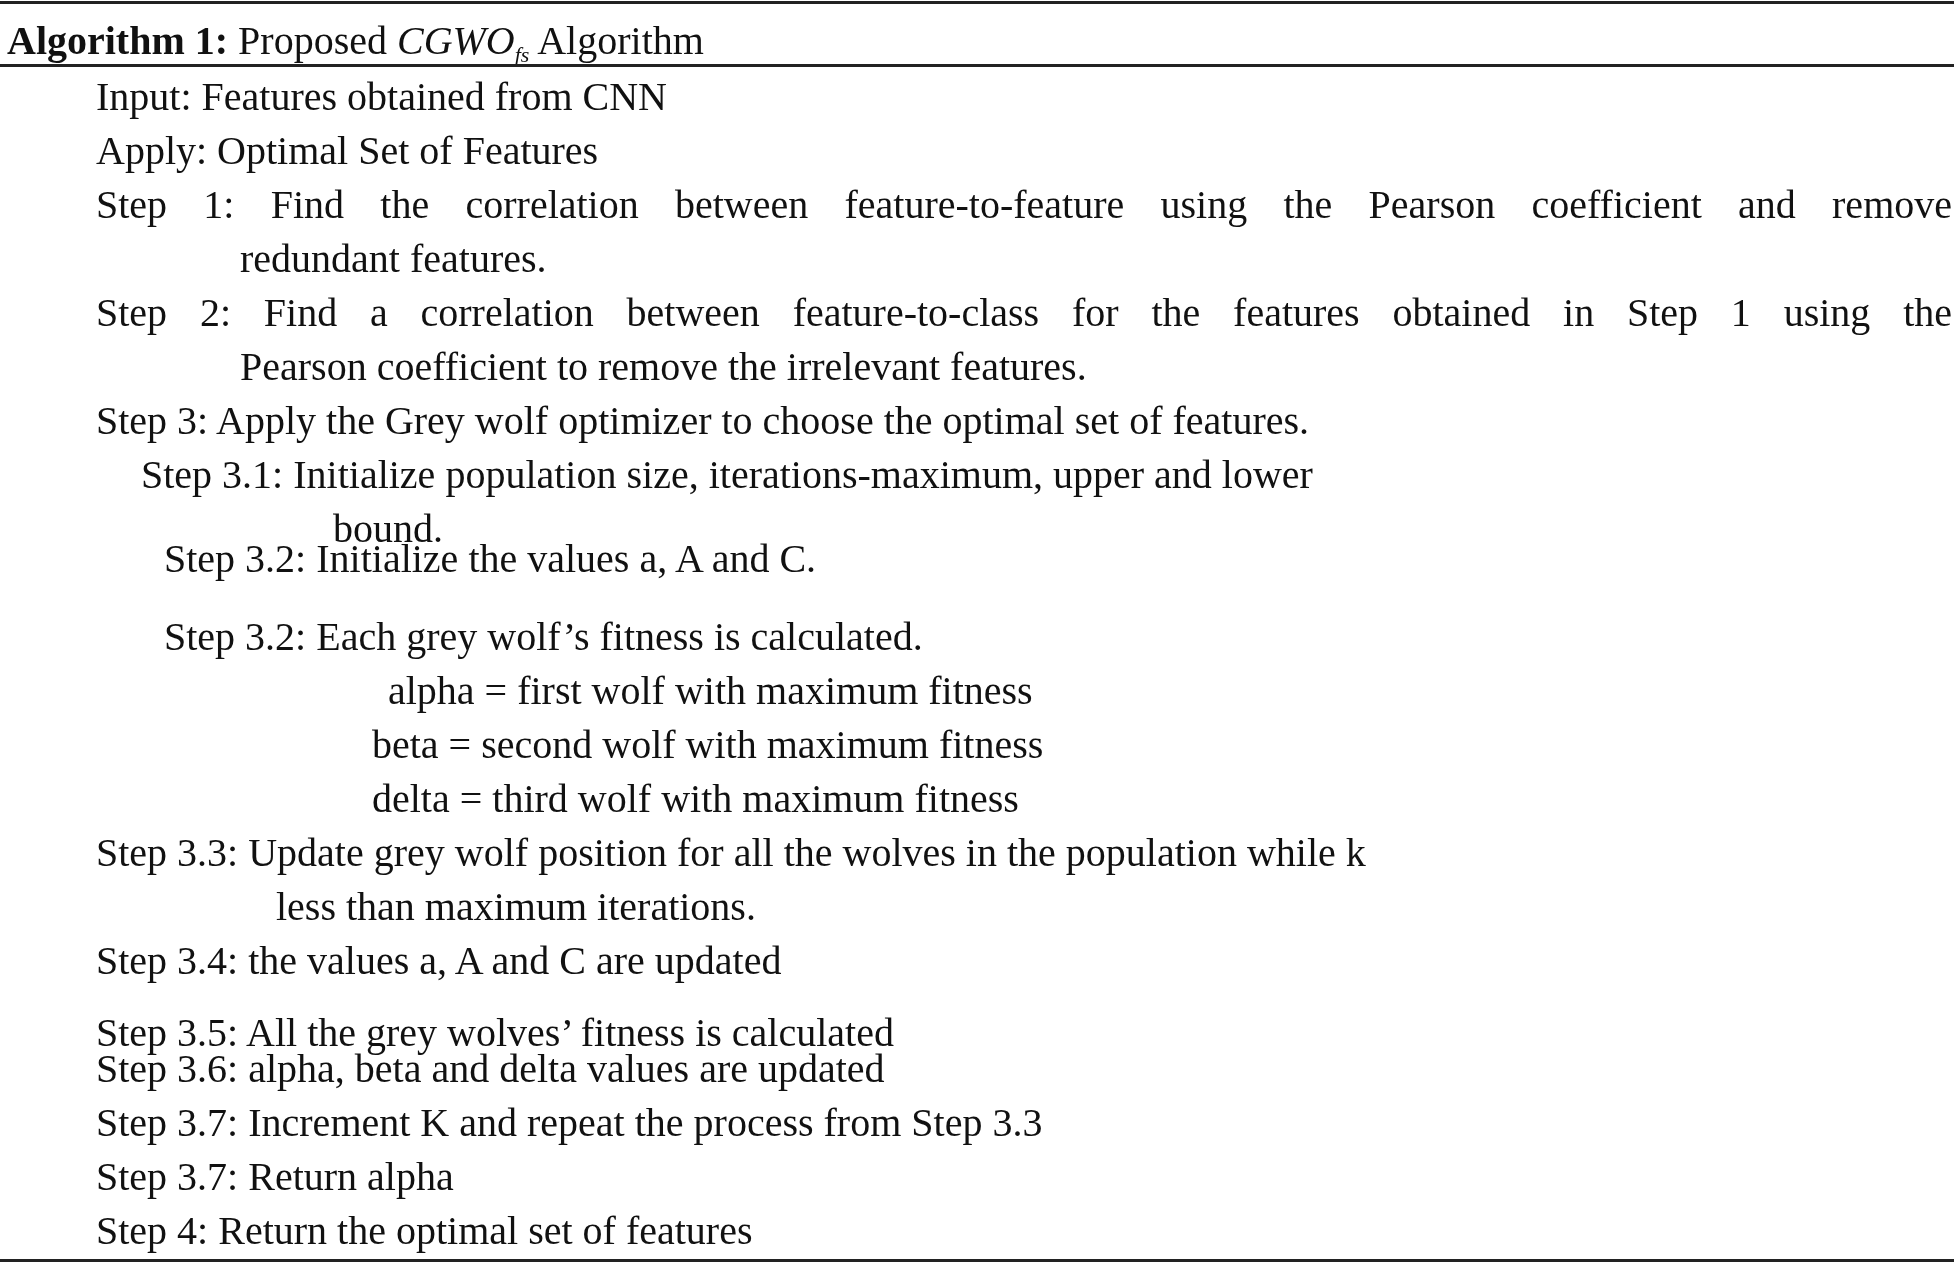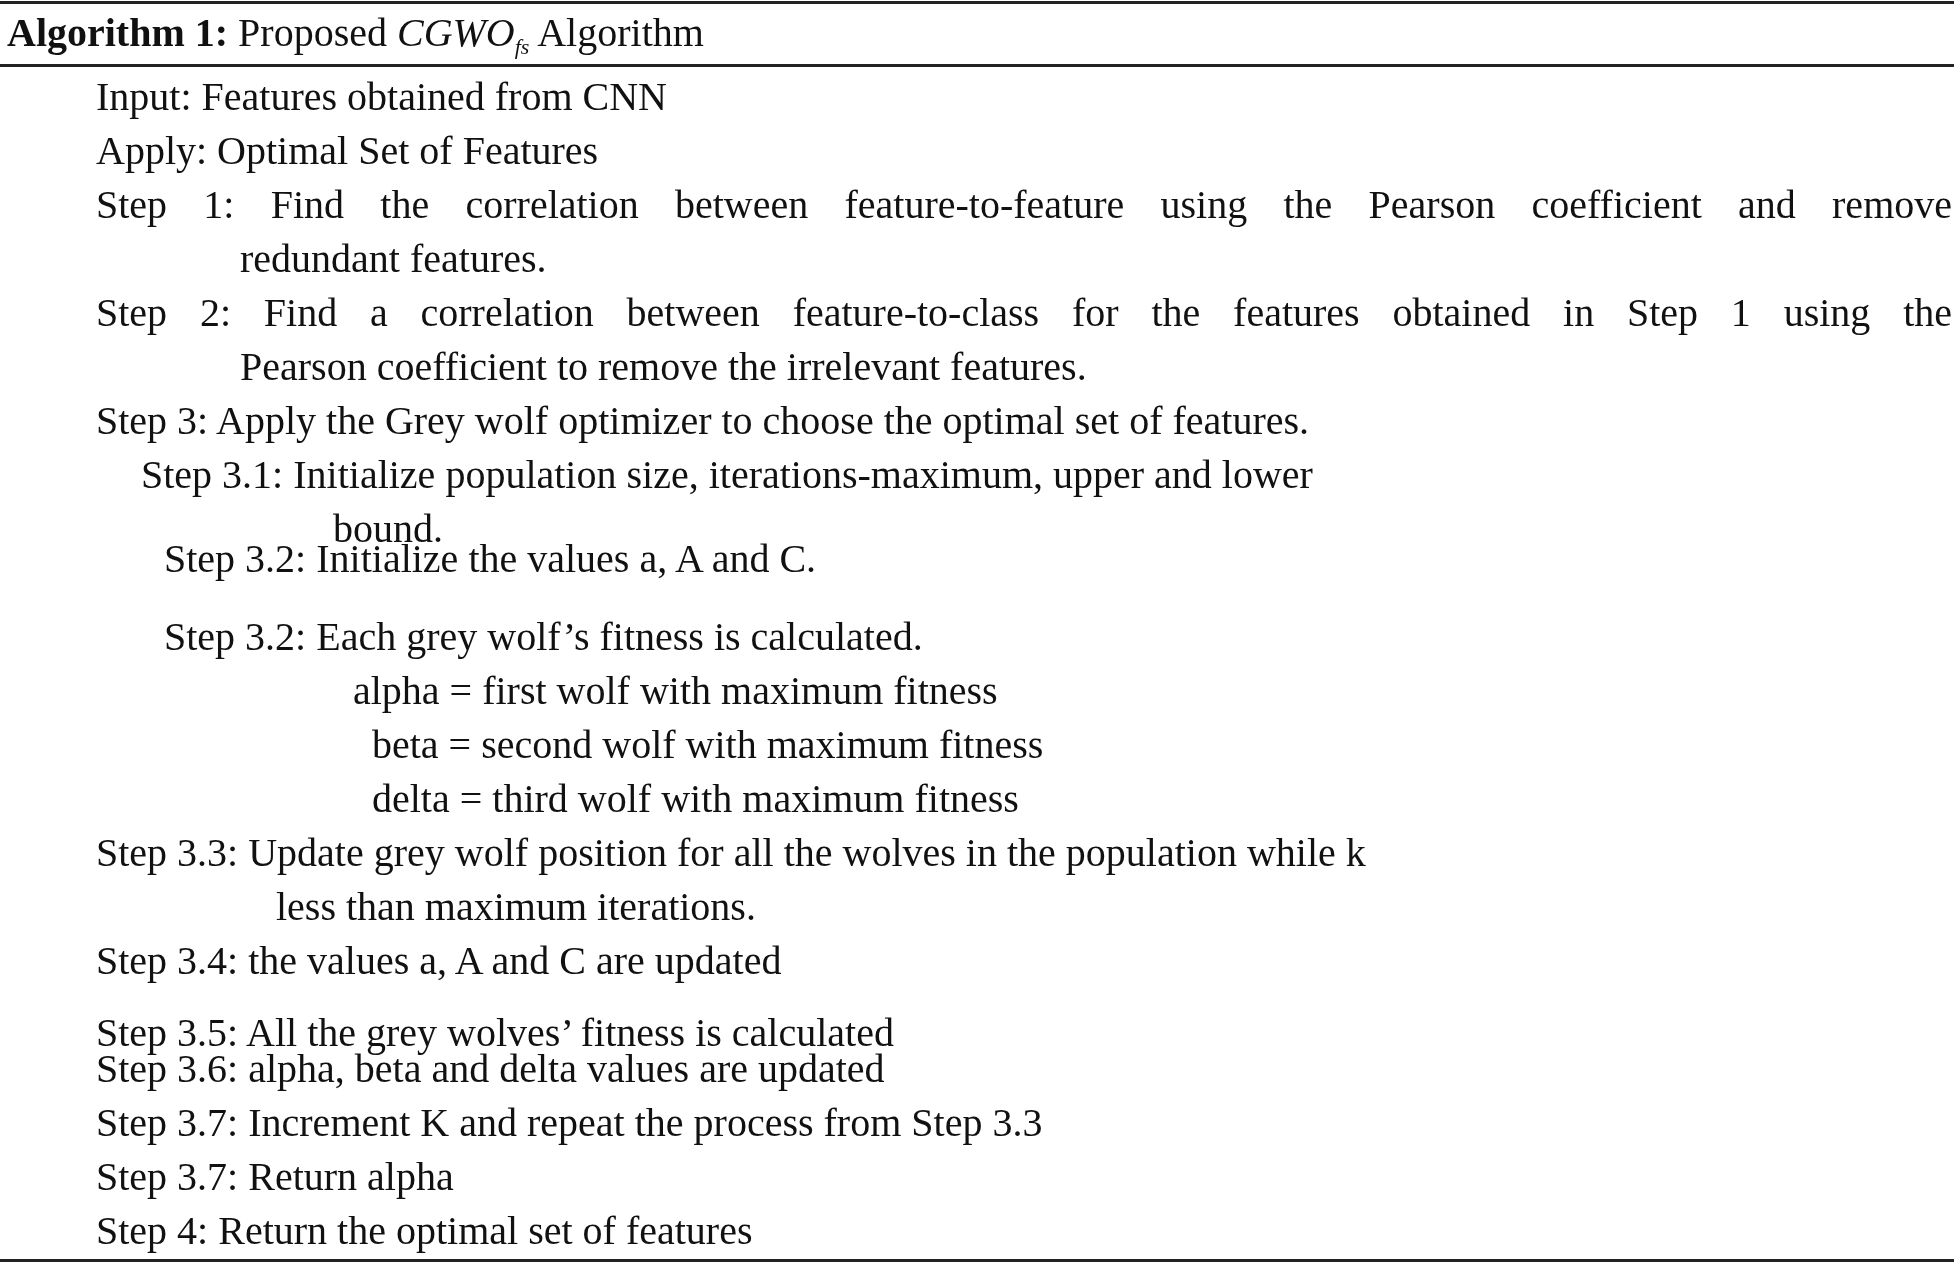--- a/index.html
+++ b/index.html
@@ -21,21 +21,21 @@
       width: 1954px;
       height: 3px;
       background: #222222;
     }
     .rule.top { top: 1px; }
     .rule.mid { top: 64px; }
     .rule.bottom { top: 1259px; }
     .title {
       position: absolute;
       left: 7px;
-      top: 6px;
+      top: 14px;
       font-size: 40px;
       line-height: 54px;
       white-space: nowrap;
     }
     .title .label { font-weight: bold; }
     .title .algo-name { font-style: italic; }
     .title sub {
       font-size: 22px;
       font-style: italic;
       vertical-align: -8px;
@@ -77,21 +77,21 @@
   <div class="line" style="left:96px; top:54px;">Apply: Optimal Set of Features</div>
   <div class="line justify" style="left:96px; top:108px; width:1856px;">Step 1: Find the correlation between feature-to-feature using the Pearson coefficient and remove</div>
   <div class="line" style="left:240px; top:162px;">redundant features.</div>
   <div class="line justify" style="left:96px; top:216px; width:1856px;">Step 2: Find a correlation between feature-to-class for the features obtained in Step 1 using the</div>
   <div class="line" style="left:240px; top:270px;">Pearson coefficient to remove the irrelevant features.</div>
   <div class="line" style="left:96px; top:324px;">Step 3: Apply the Grey wolf optimizer to choose the optimal set of features.</div>
   <div class="line" style="left:141px; top:378px;">Step 3.1: Initialize population size, iterations-maximum, upper and lower</div>
   <div class="line" style="left:333px; top:432px;">bound.</div>
   <div class="line" style="left:164px; top:462px;">Step 3.2: Initialize the values a, A and C.</div>
   <div class="line" style="left:164px; top:540px;">Step 3.2: Each grey wolf’s fitness is calculated.</div>
-  <div class="line" style="left:353px; top:594px;text-align:right;">alpha = first wolf with maximum fitness</div>
+  <div class="line" style="left:388px; top:594px;text-align:right;">alpha = first wolf with maximum fitness</div>
   <div class="line" style="left:372px; top:648px;">beta = second wolf with maximum fitness</div>
   <div class="line" style="left:372px; top:702px;">delta = third wolf with maximum fitness</div>
   <div class="line" style="left:96px; top:756px;">Step 3.3: Update grey wolf position for all the wolves in the population while k</div>
   <div class="line" style="left:276px; top:810px;">less than maximum iterations.</div>
   <div class="line" style="left:96px; top:864px;">Step 3.4: the values a, A and C are updated</div>
   <div class="line" style="left:96px; top:918px;margin-top:18px;">Step 3.5: All the grey wolves’ fitness is calculated</div>
   <div class="line" style="left:96px; top:972px;">Step 3.6: alpha, beta and delta values are updated</div>
   <div class="line" style="left:96px; top:1026px;text-align:center;">Step 3.7: Increment K and repeat the process from Step 3.3</div>
   <div class="line" style="left:96px; top:1080px;">Step 3.7: Return alpha</div>
   <div class="line" style="left:96px; top:1134px;text-align:right;">Step 4: Return the optimal set of features</div>

